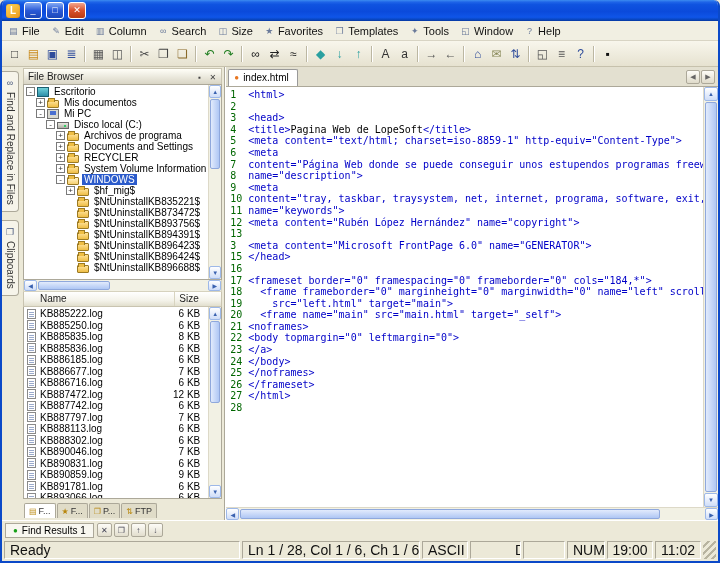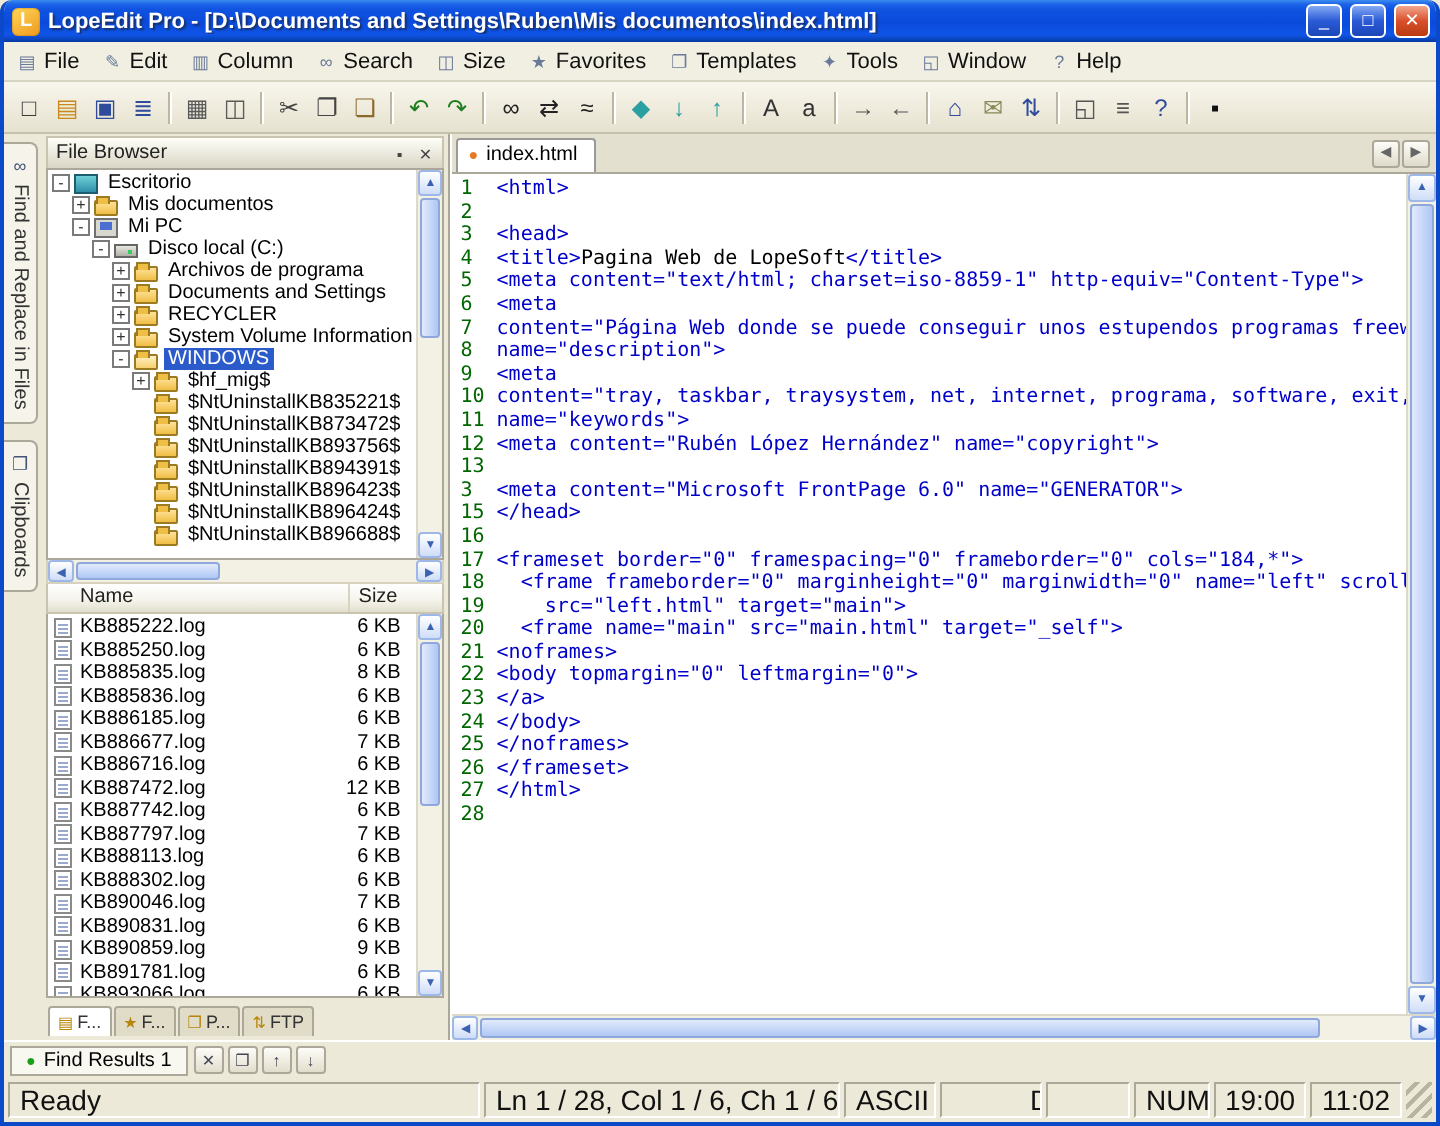--- a/index.html
+++ b/index.html
@@ -121,21 +121,20 @@
   .grip{flex:0 0 13px;background:
     repeating-linear-gradient(135deg,transparent 0 3px,#B8B4A0 3px 5px);}
 </style>
 </head>
 <body>
 
 <div class="window">
 
   <div class="titlebar">
     <div class="app-icon">L</div>
-    <div class="title-text">LopeEdit Pro - [D:\Documents and Settings\Ruben\Mis documentos\index.html]</div>
     <div class="winbtn">_</div>
     <div class="winbtn">□</div>
     <div class="winbtn close">✕</div>
   </div>
 
   <div class="menubar" id="menubar">
       <div class="menu-item">
         <span class="menu-ico">▤</span>
         <span>File</span>
       </div>

